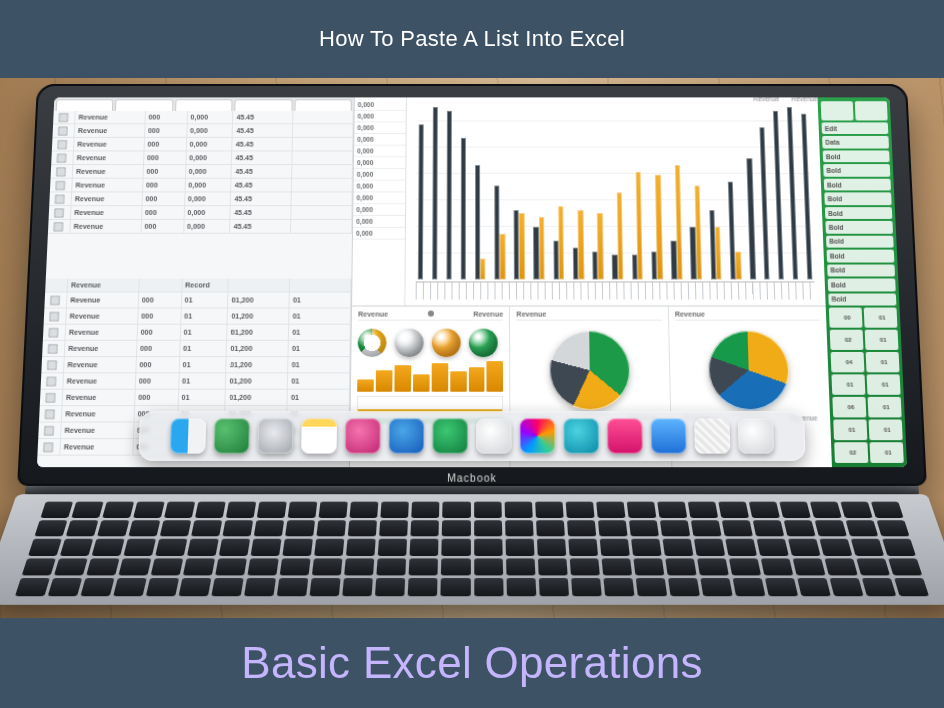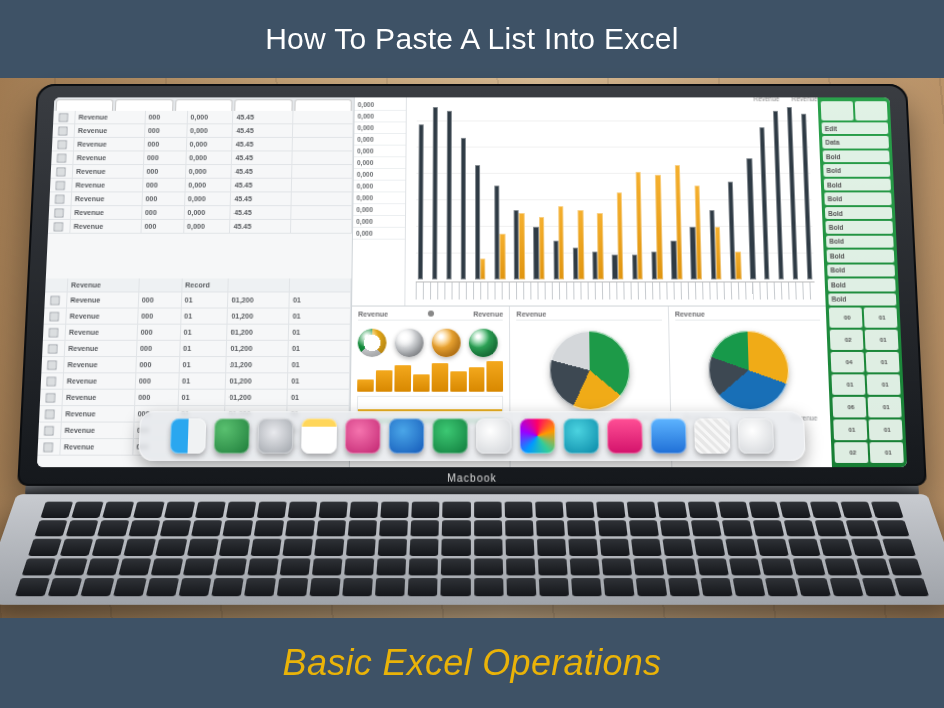--- a/index.html
+++ b/index.html
@@ -17,41 +17,40 @@
     height: 78px;
     background: #3e5266;
     display: flex;
     align-items: center;
     justify-content: center;
     position: absolute;
     top: 0;
   }
   .header-bar h1 {
     color: #fff;
-    font-size: 30px;
+    font-size: 22px;
     font-weight: 500;
     letter-spacing: 0.3px;
   }
 
   .footer-bar {
     width: 100%;
     height: 90px;
     background: #3e5266;
     display: flex;
     align-items: center;
     justify-content: center;
     position: absolute;
     bottom: 0;
   }
   .footer-bar h2 {
-    color: #eab308;
-    font-size: 36px;
+    color: #c4b5fd;
+    font-size: 44px;
     font-weight: 400;
     letter-spacing: 0.3px;
-    font-style: italic;
   }
 
   .stage {
     position: absolute;
     top: 78px;
     left: 0;
     right: 0;
     bottom: 90px;
     background:
       repeating-linear-gradient(84deg, rgba(0,0,0,.07) 0 2px, transparent 2px 110px),

